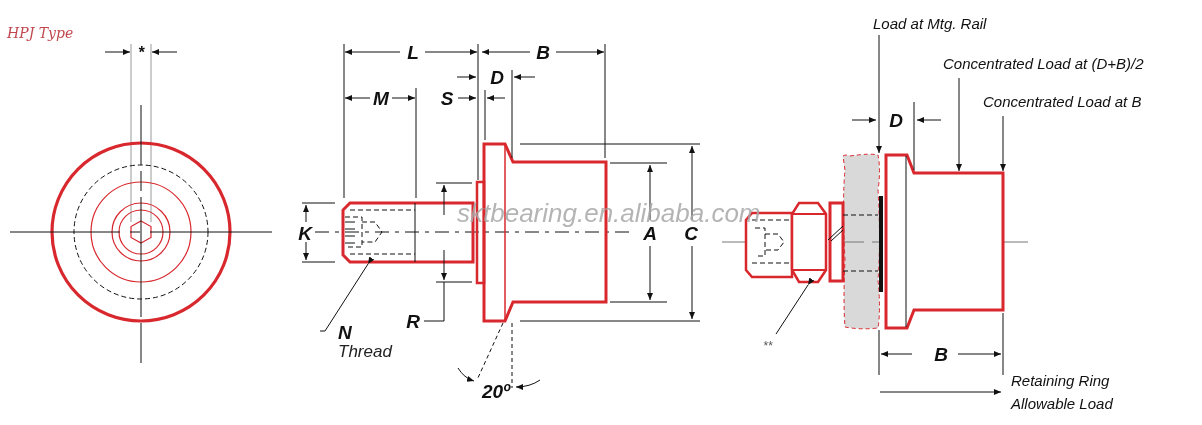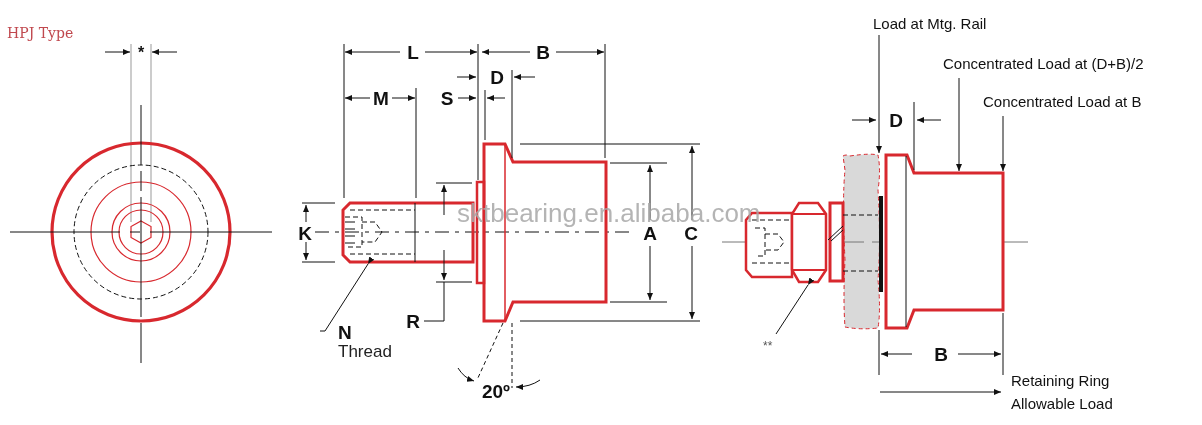--- a/index.html
+++ b/index.html
@@ -1,17 +1,17 @@
 <!DOCTYPE html>
 <html><head>
 <meta charset="utf-8">
 <style>
   html, body { margin: 0; padding: 0; background: #ffffff; }
   body { width: 1202px; height: 425px; position: relative; overflow: hidden; font-family: "Liberation Sans", sans-serif; }
-  #stage { position: absolute; left: 0; top: 0; width: 1202px; height: 425px; }
+  #stage { position: absolute; left: 0; top: 0; width: 1202px; height: 425px; font-style: italic; }
   svg text { font-family: "Liberation Sans", sans-serif; }
   .dimlbl { font-weight: bold; font-size: 19px; fill: #111; }
   .note { font-size: 15px; fill: #111; }
   .title { font-family: "DejaVu Serif", serif; font-size: 14px; fill: #c0484e; }
   .wm { font-size: 26px; fill: #a8a8a8; opacity: 0.85; }
   .red { stroke: #d8282e; fill: none; }
   .redfill { stroke: #d8282e; fill: #ffffff; }
   .blk { stroke: #111; fill: none; stroke-width: 1; }
   .dash { stroke: #111; fill: none; stroke-width: 1; stroke-dasharray: 14 6 4 6; }
   .hid { stroke: #111; fill: none; stroke-width: 1; stroke-dasharray: 5 3; }

